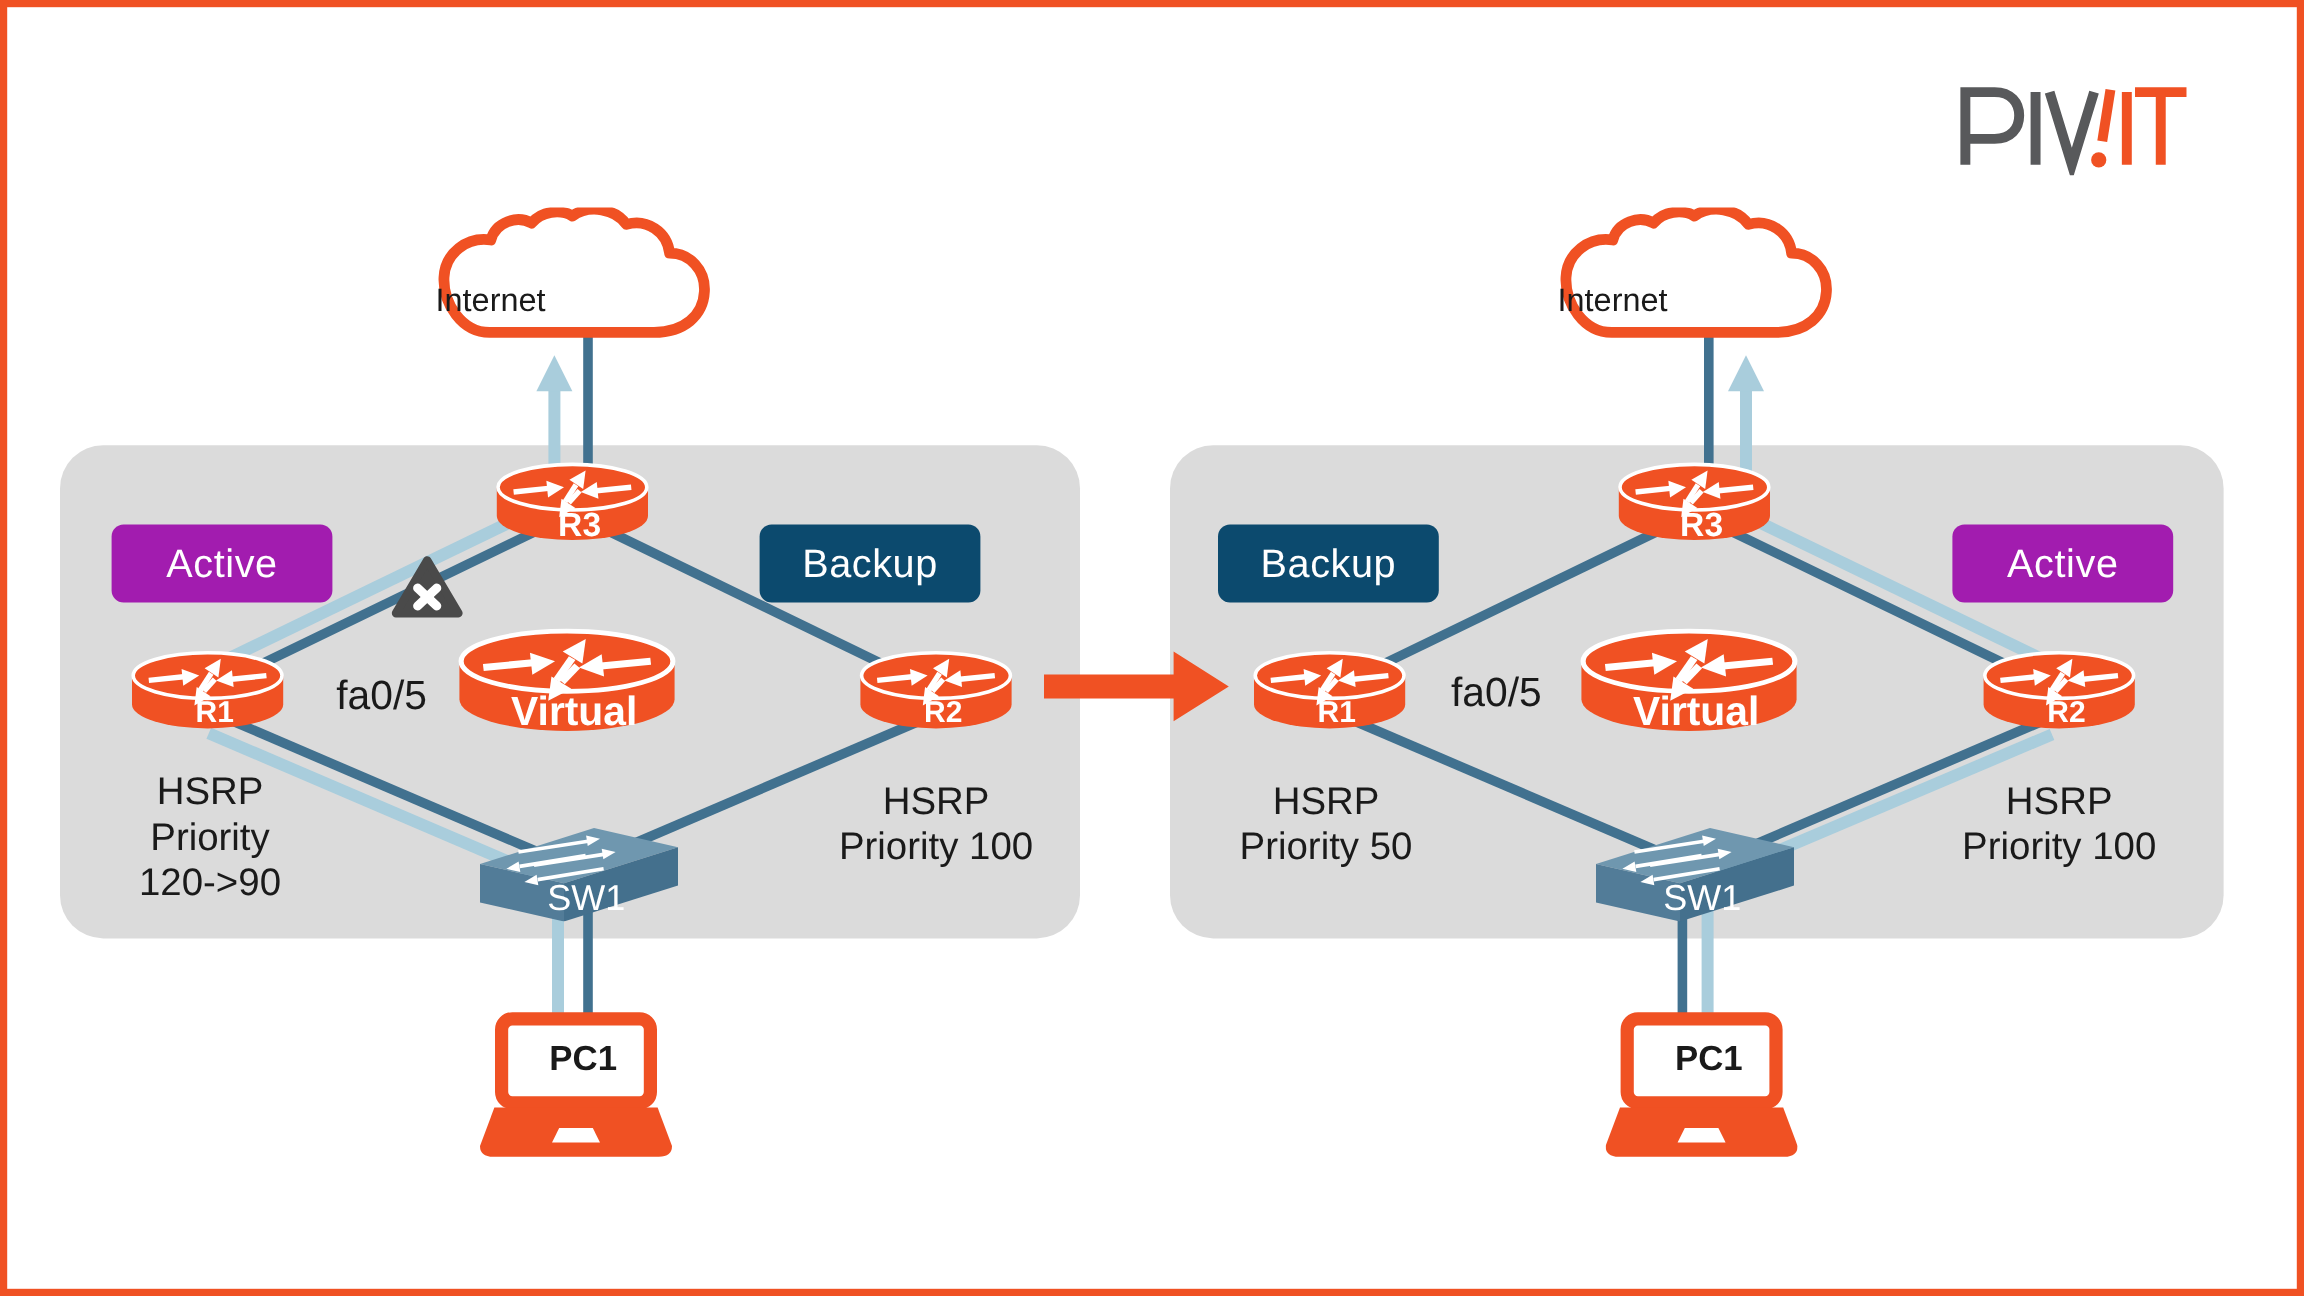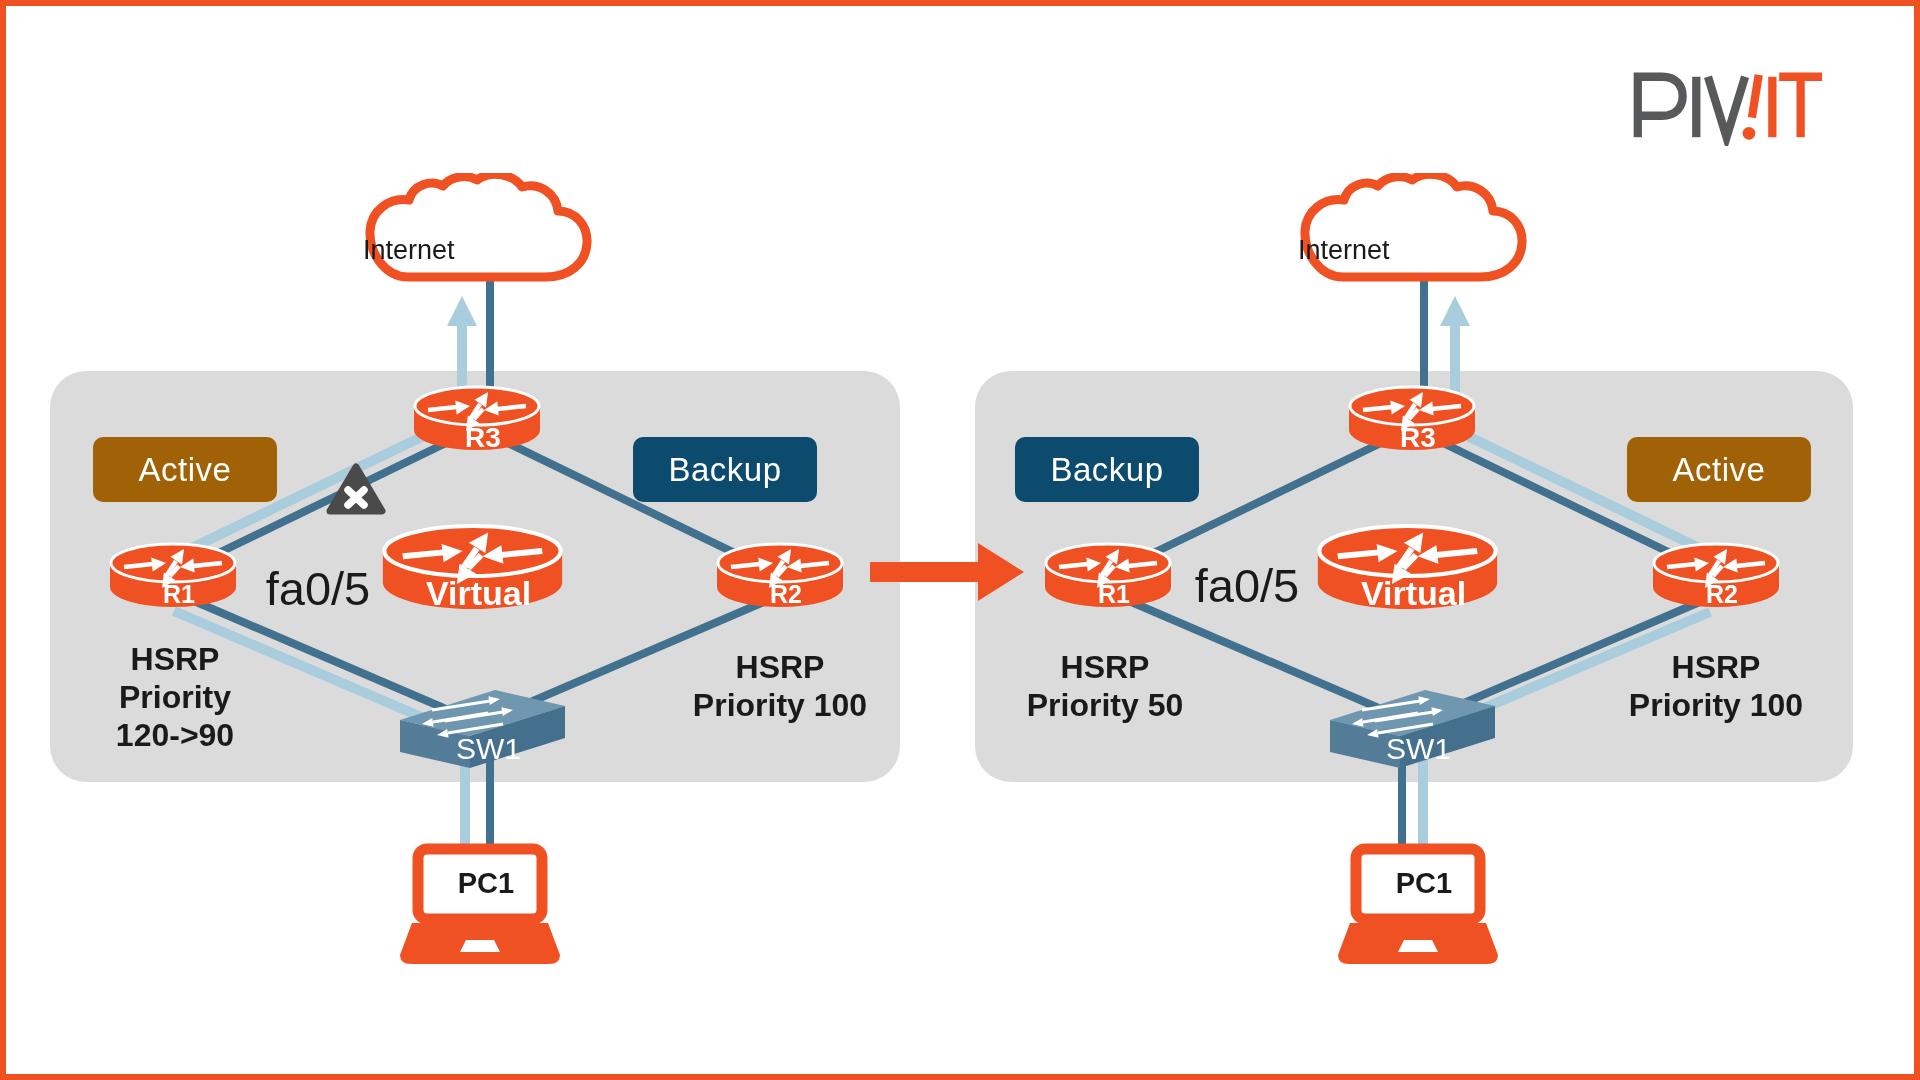--- a/index.html
+++ b/index.html
@@ -5,26 +5,26 @@
   html,body{margin:0;padding:0;background:#fff;}
   body{width:1920px;height:1080px;position:relative;font-family:"Liberation Sans",sans-serif;overflow:hidden;}
   .frame{position:absolute;inset:0;border:6px solid #F05123;pointer-events:none;z-index:10;}
   .panel{position:absolute;top:371px;height:411px;background:#DBDBDB;border-radius:36px;z-index:0;}
   #panel-left{left:50px;width:850px;}
   #panel-right{left:975px;width:878px;}
   #wires{position:absolute;left:0;top:0;z-index:1;}
   .node{position:absolute;z-index:2;}
   .node svg{position:absolute;left:0;top:0;width:100%;height:100%;}
   .nlabel{position:absolute;left:12px;right:0;text-align:center;color:#fff;font-weight:600;z-index:3;}
-  .caption{position:absolute;z-index:2;text-align:center;font-size:32px;font-weight:700;color:#1A1A1A;line-height:38px;}
+  .caption{position:absolute;z-index:2;text-align:center;font-size:32px;font-weight:400;color:#1A1A1A;line-height:38px;}
   .caption span{display:block;}
-  .iface{position:absolute;z-index:2;width:140px;text-align:center;font-size:47px;font-weight:500;color:#1A1A1A;}
+  .iface{position:absolute;z-index:2;width:140px;text-align:center;font-size:34px;font-weight:500;color:#1A1A1A;}
   .badge{position:absolute;z-index:2;width:184px;height:65px;border-radius:10px;color:#fff;
          font-size:33px;font-weight:500;display:flex;align-items:center;justify-content:center;letter-spacing:.5px;}
-  .badge.active{background:#a16207;}
+  .badge.active{background:#a21caf;}
   .badge.backup{background:#0c4a6e;}
   .cloud-label{position:absolute;left:0;right:0;top:62px;text-align:left;font-size:27px;font-weight:500;color:#1A1A1A;z-index:3;}
   .screen-label{color:#1A1A1A;font-weight:600;font-size:29px;}
 </style>
 </head>
 <body>
 
 <svg width="0" height="0" style="position:absolute" aria-hidden="true">
   <defs>
     <symbol id="router-sym" viewBox="0 0 130 72">

